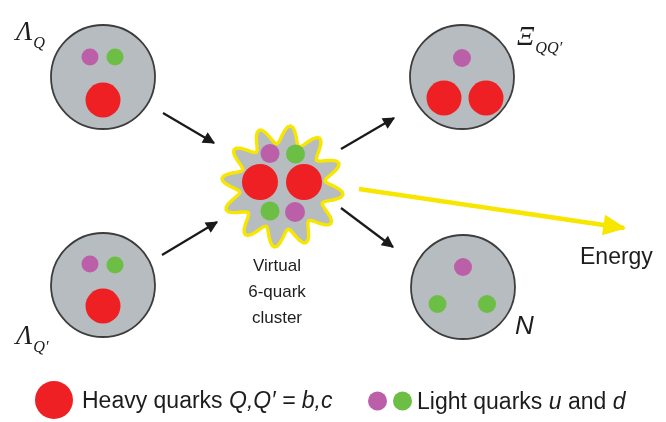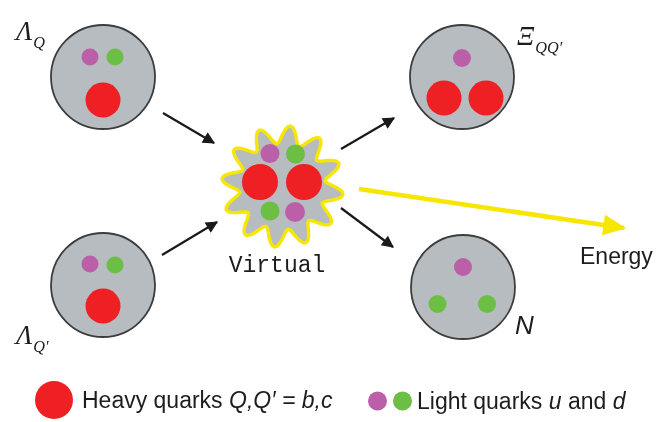--- a/index.html
+++ b/index.html
@@ -21,21 +21,21 @@
     position:absolute;
     font-family:"Liberation Serif", serif;
     font-style:italic;
     font-size:27px;line-height:1;
     white-space:nowrap;
   }
   .plabel sub{font-size:0.6em;position:relative;top:2px;left:1px;}
   .nsans{font-family:"Liberation Sans", sans-serif;font-style:italic;font-size:26px;}
   .cluster-caption{
     position:absolute;left:197px;top:253px;width:160px;
-    text-align:center;font-size:23px;line-height:26px;font-family:Liberation Mono, monospace;
+    text-align:center;font-size:17px;line-height:26px;
   }
   .legend-text{position:absolute;font-size:23px;line-height:28px;}
   .legend-text i{font-style:italic;}
   .energy-label{position:absolute;left:580px;top:242px;font-size:23px;line-height:28px;text-align:right;}
 </style>
 </head>
 <body>
 
 <div class="canvas">
 
@@ -103,20 +103,22 @@
   <div class="plabel" style="left:16px;top:18px"><span>Λ</span><sub>Q</sub></div>
 
   <div class="plabel" style="left:16px;top:322px"><span>Λ</span><sub>Q′</sub></div>
 
   <div class="plabel" style="left:517px;top:23px"><span>Ξ</span><sub>QQ′</sub></div>
 
   <div class="plabel nsans" style="left:515px;top:312px"><span>N</span></div>
 
   <div class="cluster-caption">
     <div>Virtual</div>
+    <div>6-quark</div>
+    <div>cluster</div>
   </div>
 
   <div class="energy-label">Energy</div>
 
   <div class="legend-text" style="left:417px;top:387px"><span>Light quarks </span><i>u</i><span> and </span><i>d</i></div>
 
   <div class="legend-text" style="left:82px;top:386px"><span>Heavy quarks </span><i>Q,Q′ = b,c</i></div>
 
 </div>
 

